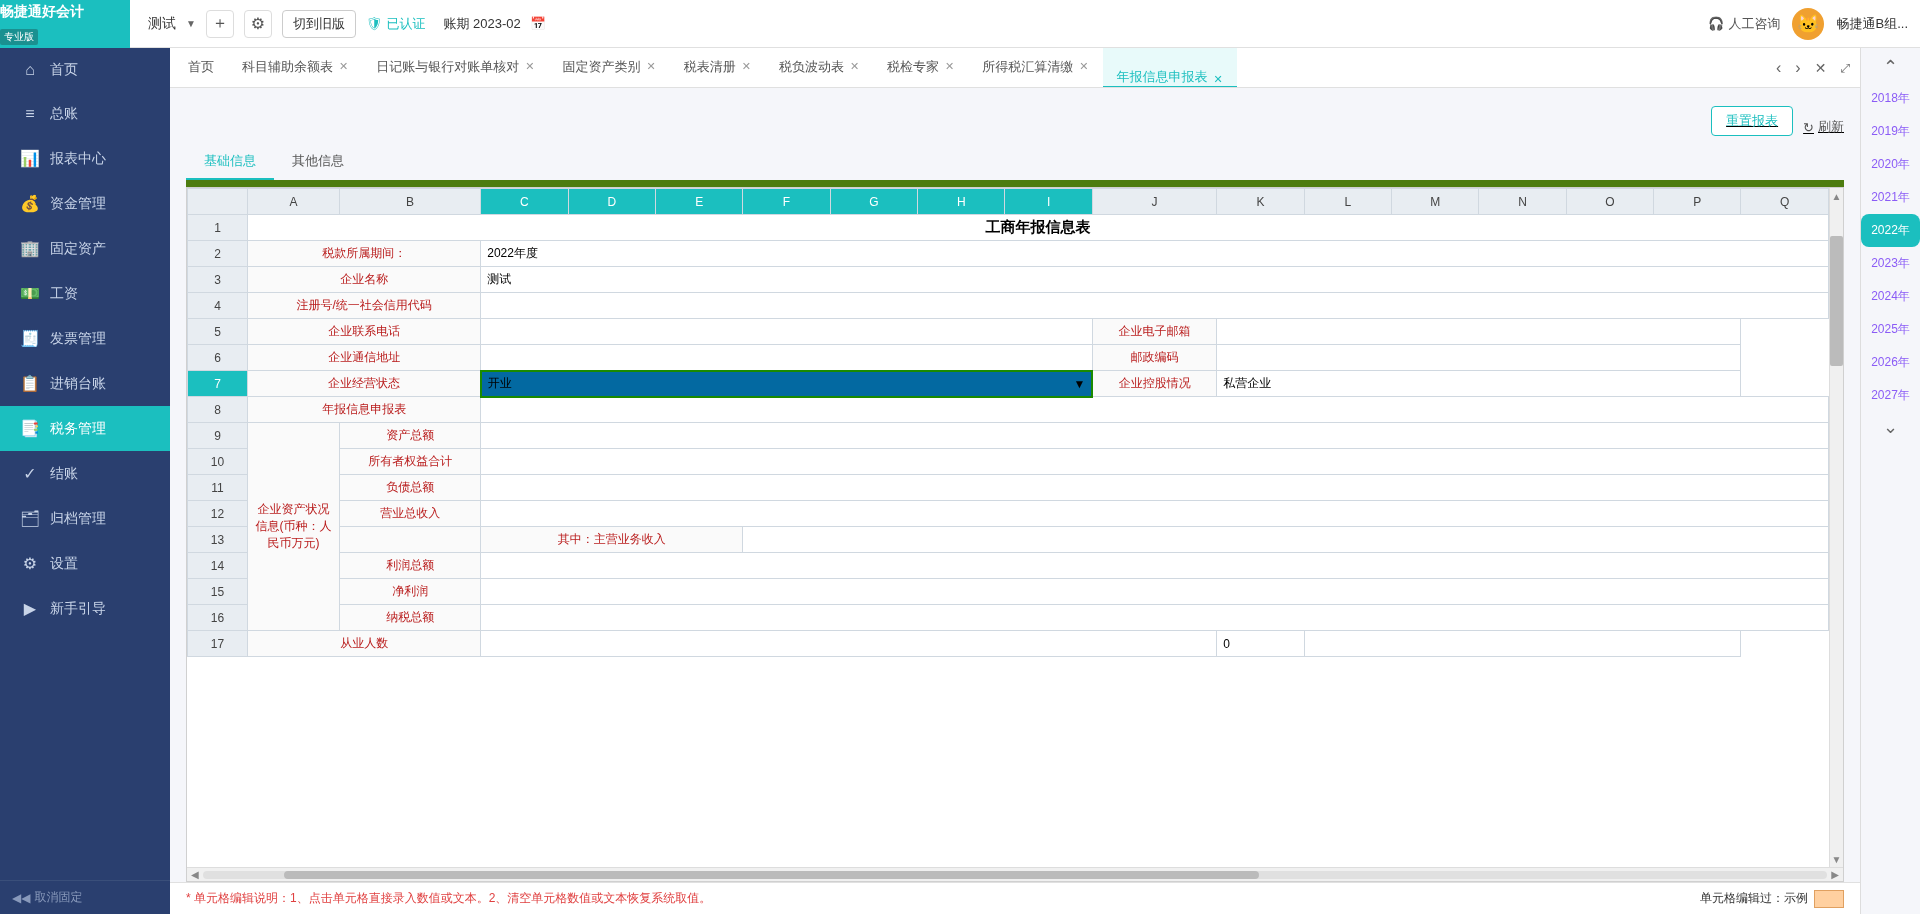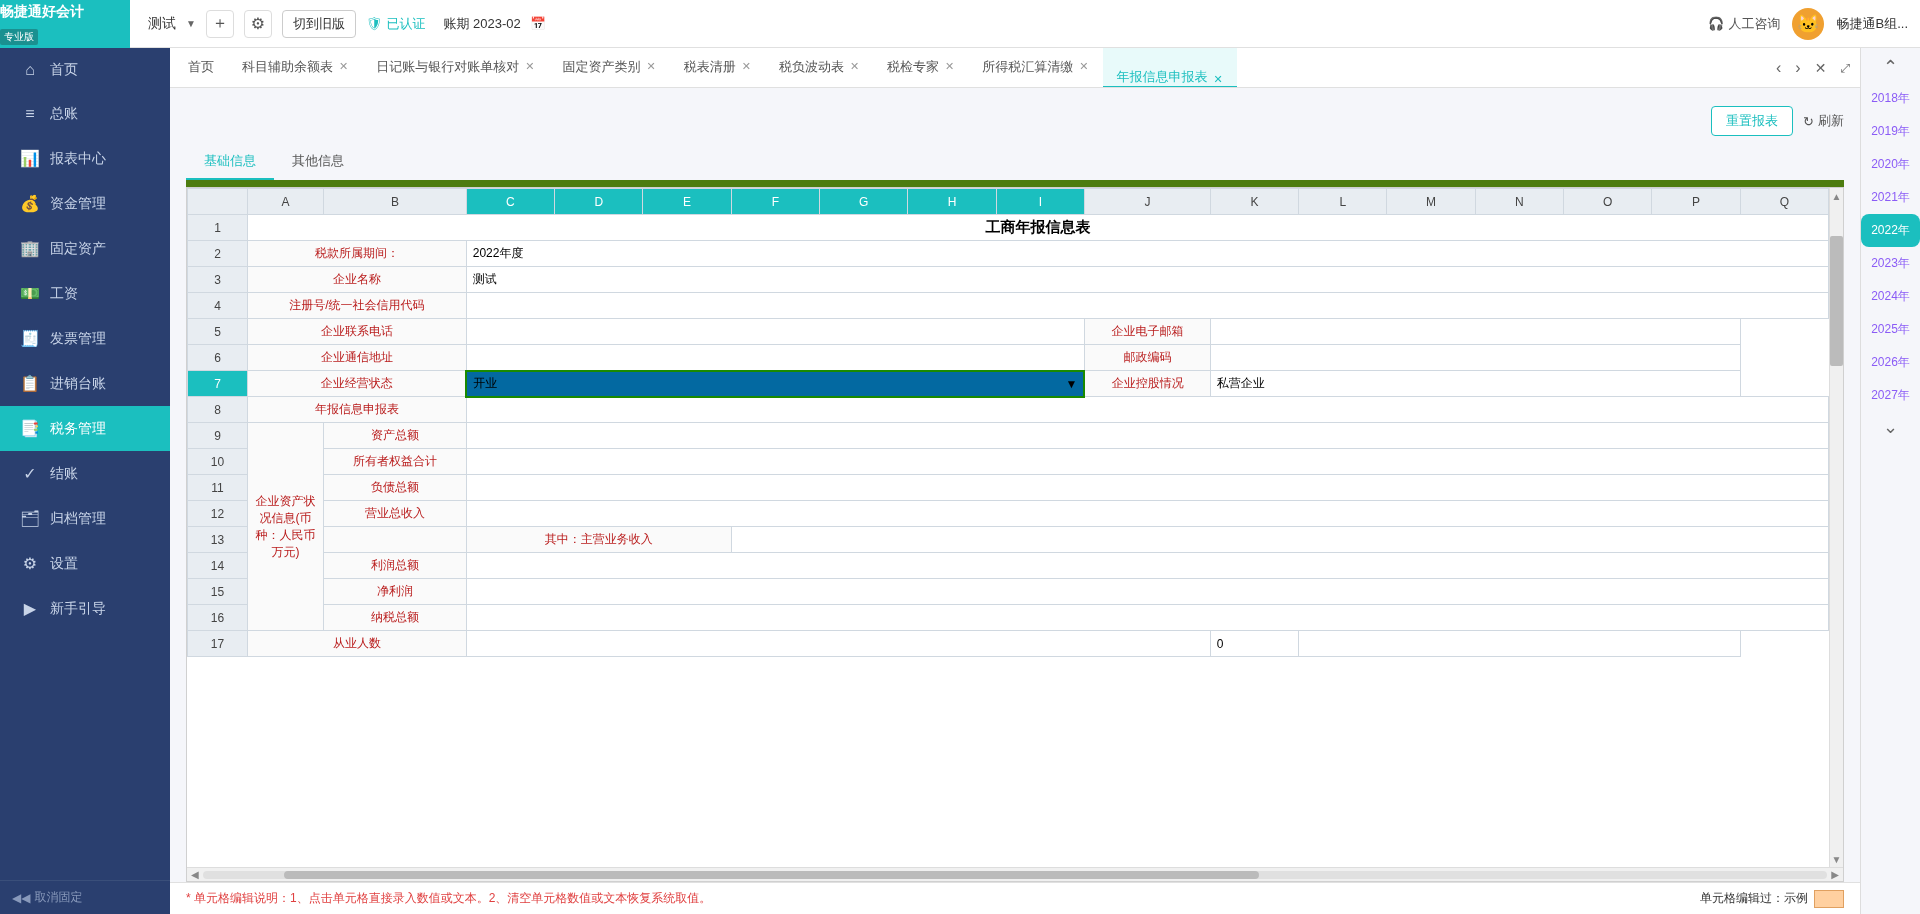--- a/index.html
+++ b/index.html
@@ -164,24 +164,25 @@
       cursor: pointer;
       border-bottom: 2px solid transparent;
     }
     .sub-tab.active {
       color: #1bbfbf;
       border-bottom: 2px solid #1bbfbf;
     }
 
     
     .toolbar {
-      display: flex; align-items: center; justify-content: flex-end;
+      display: flex; align-items: flex-end; justify-content: flex-end;
       padding: 8px 0;
       gap: 10px;
       flex-shrink: 0;
+      text-decoration: underline;
     }
     .reset-btn {
       border: 1px solid #1bbfbf;
       color: #1bbfbf;
       background: #fff;
       padding: 5px 14px;
       border-radius: 4px;
       cursor: pointer;
       font-size: 13px;
     }
@@ -591,21 +592,21 @@
                 </tr>
 
                 <tr>
                   <td class="row-header">8</td>
                   <td colspan="2" class="label-cell">年报信息申报表</td>
                   <td colspan="15" class="value-cell"></td>
                 </tr>
 
                 <tr>
                   <td class="row-header">9</td>
-                  <td class="label-cell" rowspan="8" style="vertical-align:middle; text-align:center; white-space:pre-wrap; width:76px;">企业资产状况信息(币种：人民币万元)</td>
+                  <td class="label-cell" rowspan="8" style="vertical-align:middle; text-align:center; white-space:pre-wrap; width:92px;">企业资产状况信息(币种：人民币万元)</td>
                   <td class="label-cell">资产总额</td>
                   <td colspan="15" class="value-cell"></td>
                 </tr>
 
                 <tr>
                   <td class="row-header">10</td>
                   <td class="label-cell">所有者权益合计</td>
                   <td colspan="15" class="value-cell"></td>
                 </tr>
 

